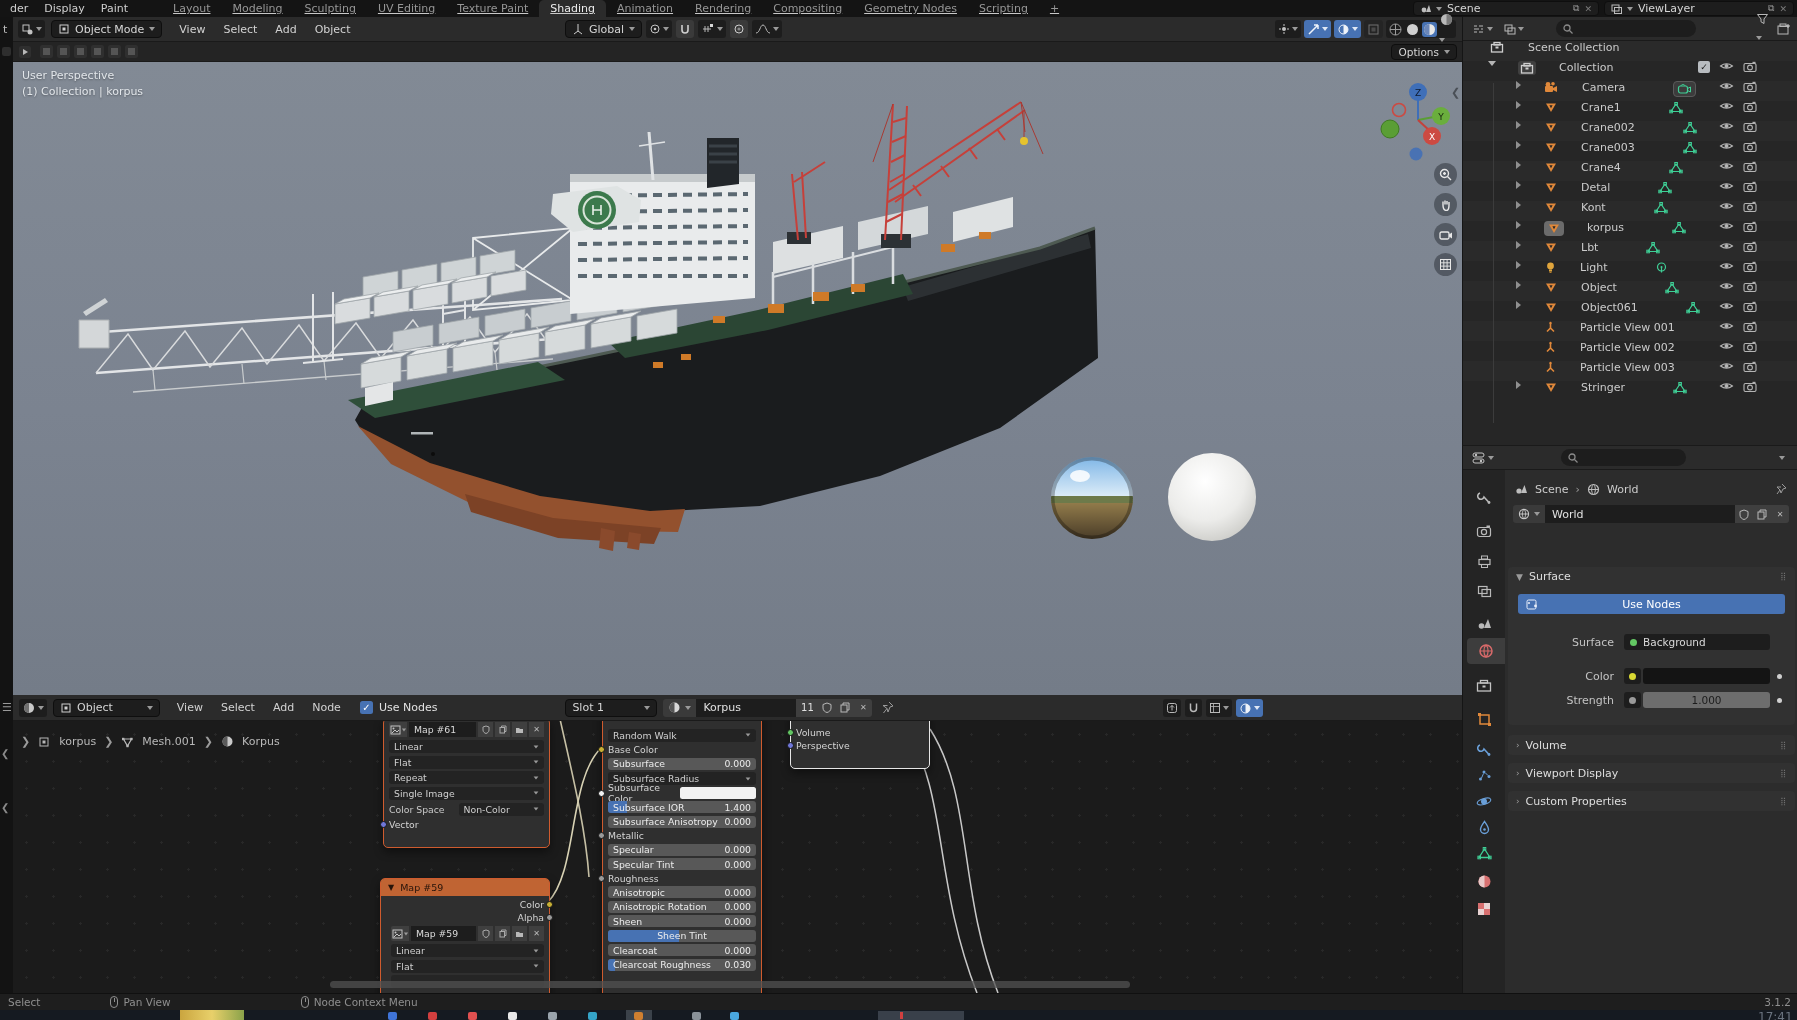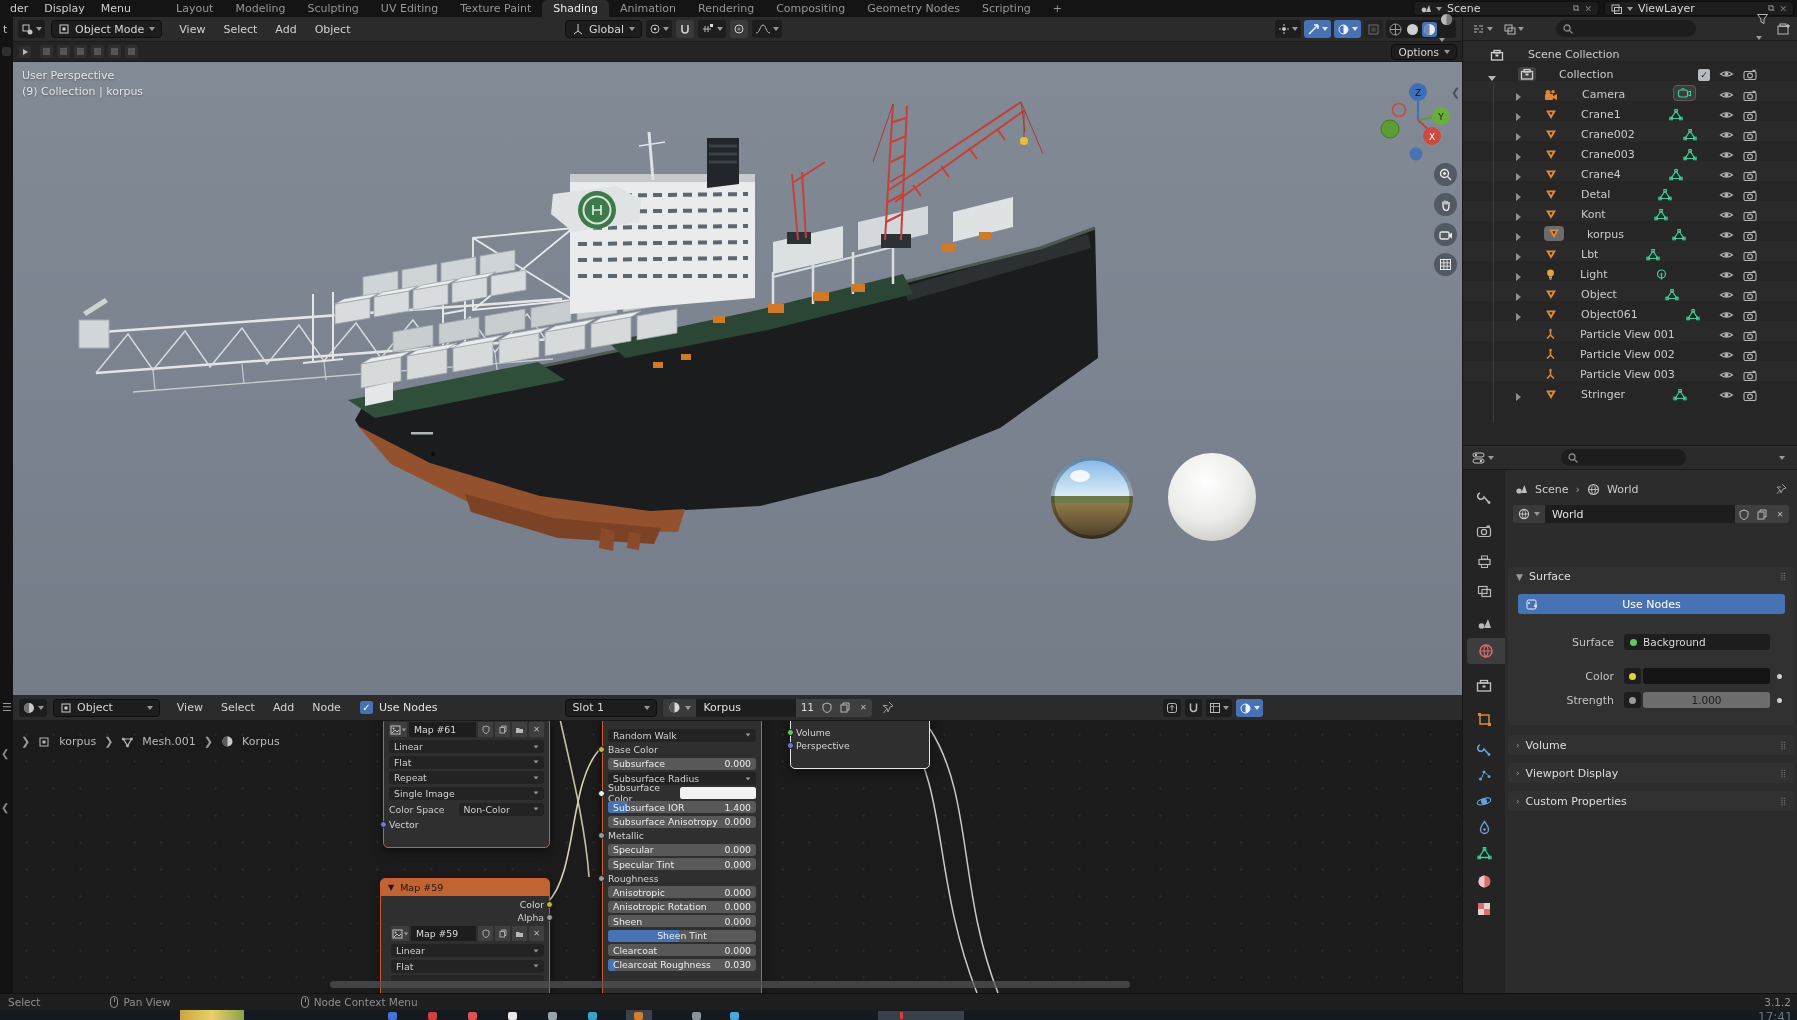--- a/index.html
+++ b/index.html
@@ -16,21 +16,21 @@
   .icbtn.on{background:#4772b3;}
   
   #topbar{left:0;top:0;width:1797px;height:17px;background:#141414;display:flex;align-items:center;}
   .menu-item{font-size:11px;color:#cfcfcf;margin:0 8px;}
   .ws-tab{font-size:11px;color:#969696;padding:1px 11px;height:17px;line-height:16px;border-radius:5px 5px 0 0;}
   .ws-tab.active{background:#2b2b2b;color:#ececec;}
   
   .hdr{background:#2b2b2b;border-bottom:1px solid #1a1a1a;}
   .menuword{font-size:11px;color:#d2d2d2;margin:0 9px;}
   
-  .ol-row{height:20px;display:flex;align-items:flex-end;position:relative;font-size:11px;color:#cbcbcb;gap:17px;}
+  .ol-row{height:20px;display:flex;align-items:flex-start;position:relative;font-size:11px;color:#cbcbcb;gap:17px;}
   .ol-row:nth-child(odd){background:#2a2a2a;}
   .exp{width:0;height:0;border-top:4px solid transparent;border-bottom:4px solid transparent;border-left:5px solid #8f8f8f;margin-right:6px;}
   .expd{width:0;height:0;border-left:4px solid transparent;border-right:4px solid transparent;border-top:5px solid #b5b5b5;margin-right:5px;}
   .rico{position:absolute;display:flex;}
   
   .ptab{position:absolute;left:4px;width:34px;height:26px;display:flex;align-items:center;justify-content:center;border-radius:4px 0 0 4px;}
   .ptab.active{background:#3d3d3d;width:38px;}
   .panel{position:absolute;background:#313131;border-radius:4px;}
   .panel-h{height:19px;display:flex;align-items:center;font-size:11px;color:#dedede;padding:0 8px;gap:6px;}
   .dots{margin-left:auto;color:#6f6f6f;font-size:8px;letter-spacing:1px;}
@@ -61,23 +61,23 @@
 </style>
 </head>
 <body>
 
 <div id="root">
 
   <div class="abs" id="topbar">
     <div class="flex" style="margin-left:2px;">
       <span class="menu-item">der</span>
       <span class="menu-item">Display</span>
-      <span class="menu-item">Menu</span>
+      <span class="menu-item">Paint</span>
     </div>
-    <div class="flex" id="ws-tabs" style="margin-left:26px;">
+    <div class="flex" id="ws-tabs" style="margin-left:26px;text-decoration:underline;">
         <span class="ws-tab">Layout</span>
         <span class="ws-tab">Modeling</span>
         <span class="ws-tab">Sculpting</span>
         <span class="ws-tab">UV Editing</span>
         <span class="ws-tab">Texture Paint</span>
         <span class="ws-tab active">Shading</span>
         <span class="ws-tab">Animation</span>
         <span class="ws-tab">Rendering</span>
         <span class="ws-tab">Compositing</span>
         <span class="ws-tab">Geometry Nodes</span>
@@ -385,21 +385,21 @@
         <rect x="1038" y="438" width="82" height="40" fill="url(#gnd)"></rect>
         <rect x="1038" y="434" width="82" height="7" fill="#6d7a4a"></rect>
         <ellipse cx="1067" cy="414" rx="10" ry="6" fill="#ffffff" opacity=".85"></ellipse>
         <circle cx="1079" cy="436" r="40" fill="none" stroke="#000" opacity=".28" stroke-width="5"></circle>
       </g>
       <circle cx="1199" cy="435" r="44" fill="url(#whitesph)"></circle>
     </svg>
 
     <div class="abs" style="left:9px;top:7px;font-size:11px;color:#e2e6ea;text-shadow:0 1px 2px rgba(0,0,0,.35);">
       <div>User Perspective</div>
-      <div style="margin-top:3px;">(9) Collection | korpus</div>
+      <div style="margin-top:3px;">(1) Collection | korpus</div>
     </div>
 
     <svg class="abs" style="left:1364px;top:14px;" width="80" height="88">
       <g stroke-width="2" fill="none">
         <path d="M41,44 L41,24" stroke="#3f6fb8"></path>
         <path d="M41,44 L62,40" stroke="#5a9e35"></path>
         <path d="M41,44 L54,56" stroke="#c4403b"></path>
       </g>
       <circle cx="41" cy="16" r="9" fill="#3f6fb8"></circle>
         <text x="41" y="20" font-size="9" fill="#0e1a2e" text-anchor="middle" font-family="DejaVu Sans">Z</text>

